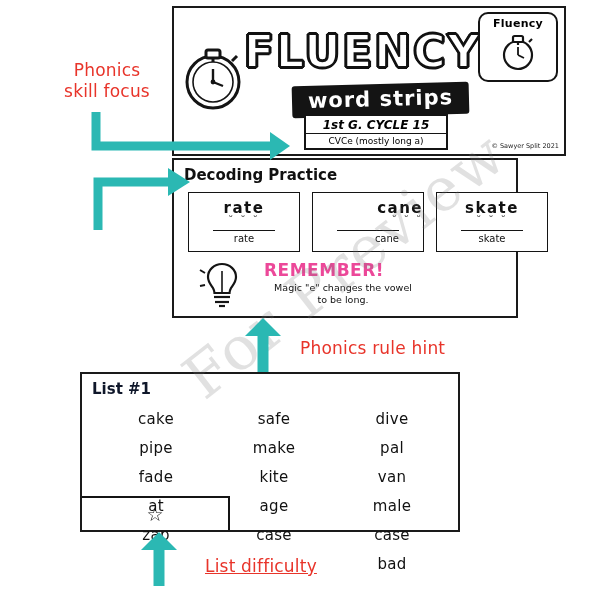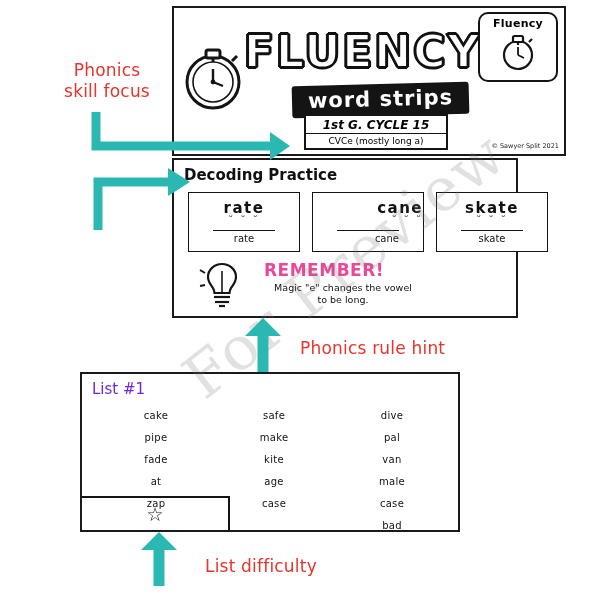--- a/index.html
+++ b/index.html
@@ -28,21 +28,21 @@
     font-family: "DejaVu Sans", sans-serif;
     font-size: 17px;
     line-height: 1.22;
     text-align: center;
     white-space: pre-line;
     letter-spacing: .2px;
   }
   #annot-skill-focus { left: 52px; top: 60px; width: 110px; }
   #annot-practice    { left: 54px; top: 222px; width: 110px; }
   #annot-rule        { left: 300px; top: 338px; width: 210px; text-align: left;}
-  #annot-difficulty  { left: 205px; top: 556px; width: 210px; text-align: left;}
+  #annot-difficulty  { left: 205px; top: 556px; width: 210px; text-align: left; text-decoration: underline;}
 
   
   .arrow { position: absolute; }
 
   
   .card {
     position: absolute;
     background: #ffffff;
     border: 2px solid #1a1a1a;
     box-sizing: border-box;
@@ -148,29 +148,29 @@
     font-size: 9.5px; color: #111; line-height: 1.25; text-align: center;
     width: 150px;
   }
 
   
   #list-card {
     left: 80px; top: 372px; width: 380px; height: 160px;
   }
   .list-title {
     position: absolute; left: 10px; top: 6px;
-    font-size: 15px; font-weight: normal; color: #6d28d9; text-align: center;
+    font-size: 15px; font-weight: bold; color: #0f172a; text-align: center;
   }
   .list-cols {
     position: absolute; left: 22px; top: 30px; right: 14px;
     display: flex; justify-content: space-between;
   }
   .list-col { width: 104px; text-align: center; }
   .list-col div {
-    font-size: 10px; color: #111; padding: 5.5px 0; letter-spacing: .3px;
+    font-size: 15px; color: #111; padding: 5.5px 0; letter-spacing: .3px;
   }
   .star-box {
     position: absolute; left: 0px; bottom: 0px;
     width: 146px; height: 32px;
     border-top: 2px solid #141414; border-right: 2px solid #141414;
     display: flex; align-items: center; justify-content: center;
   }
   .star-glyph { font-size: 19px; color: #111; line-height: 1; }
 
   

